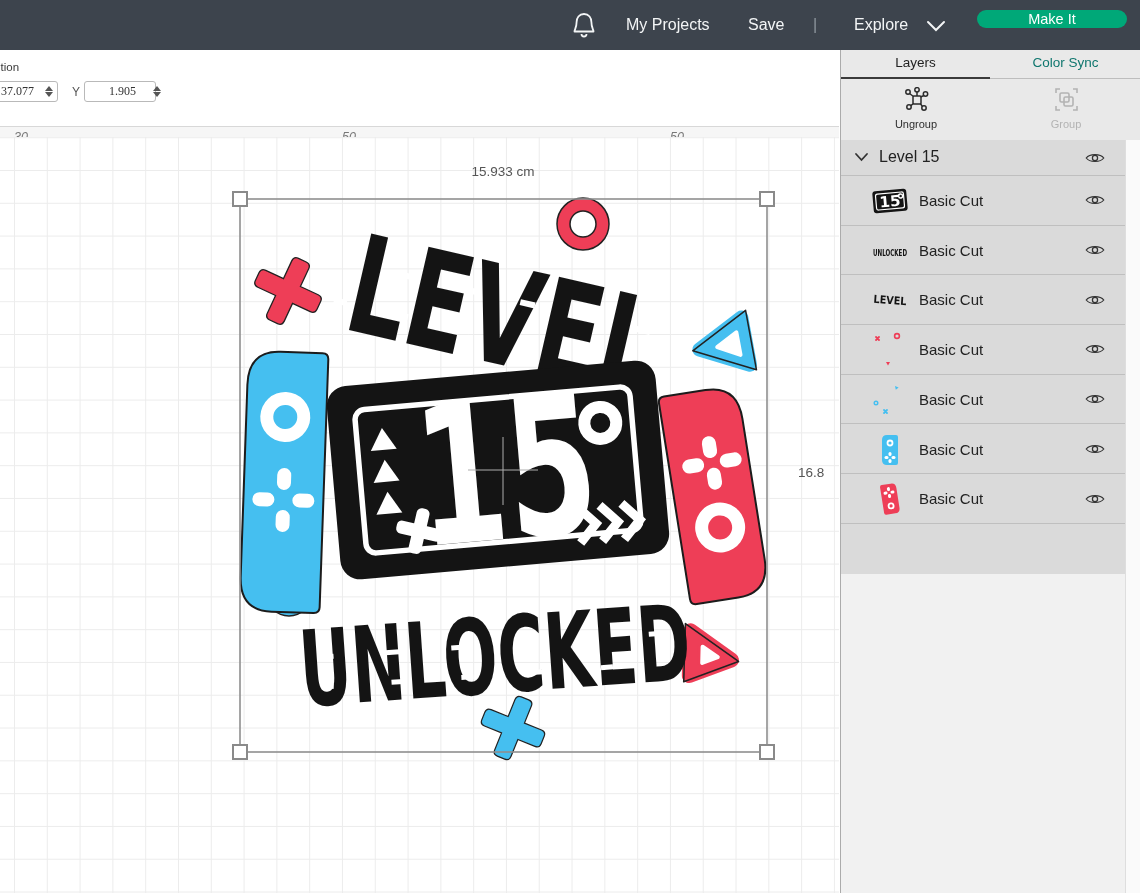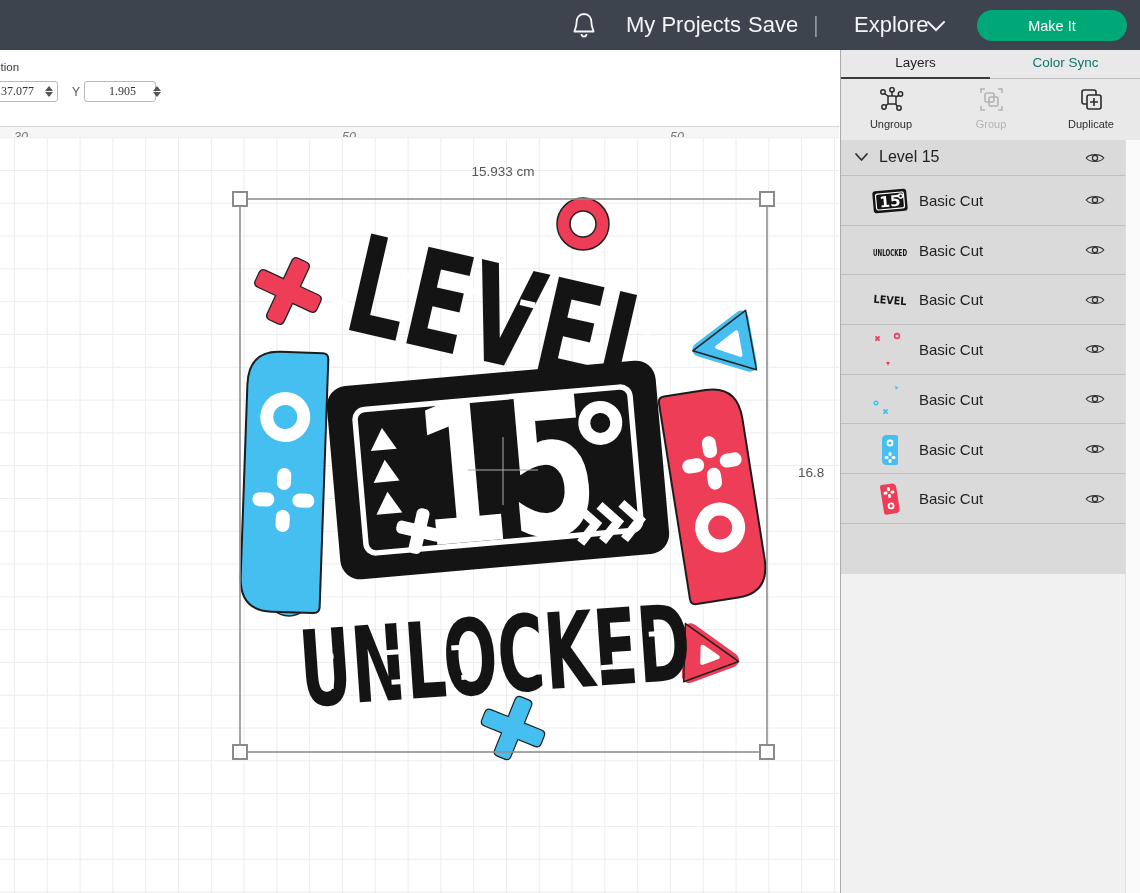--- a/index.html
+++ b/index.html
@@ -3,27 +3,27 @@
 <meta charset="utf-8">
 <style>
   * { margin:0; padding:0; box-sizing:border-box; }
   html,body { width:1140px; height:893px; overflow:hidden; background:#fff;
               font-family:"Liberation Sans", sans-serif; }
   .app { position:relative; width:1140px; height:893px; }
 
   
   .topbar { position:absolute; left:0; top:0; width:1140px; height:50px; background:#3D444D; }
   .topbar .bell { position:absolute; left:572px; top:12px; width:24px; height:26px; }
-  .tb-item { position:absolute; top:0; height:50px; line-height:50px; color:#F3F5F6; font-size:22px; cursor:pointer; }
+  .tb-item { position:absolute; top:0; height:50px; line-height:50px; color:#F3F5F6; font-size:16px; cursor:pointer; }
   .tb-myprojects { left:626px; }
   .tb-save { left:748px; }
   .tb-divider { left:813px; color:#8E979E; font-weight:300; cursor:default; }
   .tb-explore { left:854px; }
   .tb-chevron { position:absolute; left:926px; top:20px; width:20px; height:12px; cursor:pointer; }
-  .makeit { position:absolute; left:977px; top:10px; width:150px; height:31px; border:none; border-radius:16px;
+  .makeit { position:absolute; left:977px; top:10px; width:150px; height:18px; border:none; border-radius:16px;
             color:#fff; font-size:14.5px; font-family:"Liberation Sans",sans-serif; cursor:pointer; }
 
   
   .canvas-area { position:absolute; left:0; top:50px; width:839px; height:843px; background:#fff; }
   .pos-header { position:absolute; left:0; top:0; width:839px; height:62px; background:#fff; }
   .pos-label { position:absolute; left:-2px; top:11px; font-size:11.5px; color:#3a3a3a; }
   .field { position:absolute; top:31px; height:21px; background:#fff; border:1px solid #b9b9b9; border-radius:3px;
            display:flex; align-items:center; padding:0 3px 0 6px; }
   .field input { border:none; outline:none; width:42px; font-size:12px; color:#333; font-family:Liberation Serif, serif; background:transparent; }
   .field .stepper { display:flex; flex-direction:column; gap:1px; margin-left:2px; cursor:pointer; }
@@ -240,28 +240,20 @@
         <span class="tlabel">Ungroup</span>
       </div>
       <div class="tool disabled">
         <svg viewBox="0 0 25 25" fill="none" stroke="#B3B3B3" stroke-width="1.6">
           <path d="M2 6 V2 H6 M19 2 H23 V6 M23 19 V23 H19 M6 23 H2 V19"></path>
           <rect x="6" y="6" width="9" height="9" rx="1.5"></rect>
           <rect x="10" y="10" width="9" height="9" rx="1.5"></rect>
         </svg>
         <span class="tlabel">Group</span>
       </div>
-      <div class="tool">
-        <svg viewBox="0 0 25 25" fill="none" stroke="#2b2b2b" stroke-width="1.6">
-          <rect x="3" y="3" width="14" height="14" rx="2"></rect>
-          <rect x="8" y="8" width="14" height="14" rx="2" fill="#E9E9E9"></rect>
-          <path d="M15 11 V19 M11 15 H19"></path>
-        </svg>
-        <span class="tlabel">Duplicate</span>
-      </div>
     </div>
 
     <div class="layer-list">
       <div class="rows-bg"></div>
 
       <div class="lrow group-row">
         <svg class="chev" viewBox="0 0 15 10">
           <polyline points="2,2 7.5,8 13,2" fill="none" stroke="#333" stroke-width="1.8" stroke-linecap="round"></polyline>
         </svg>
         <span class="gname">Level 15</span>

